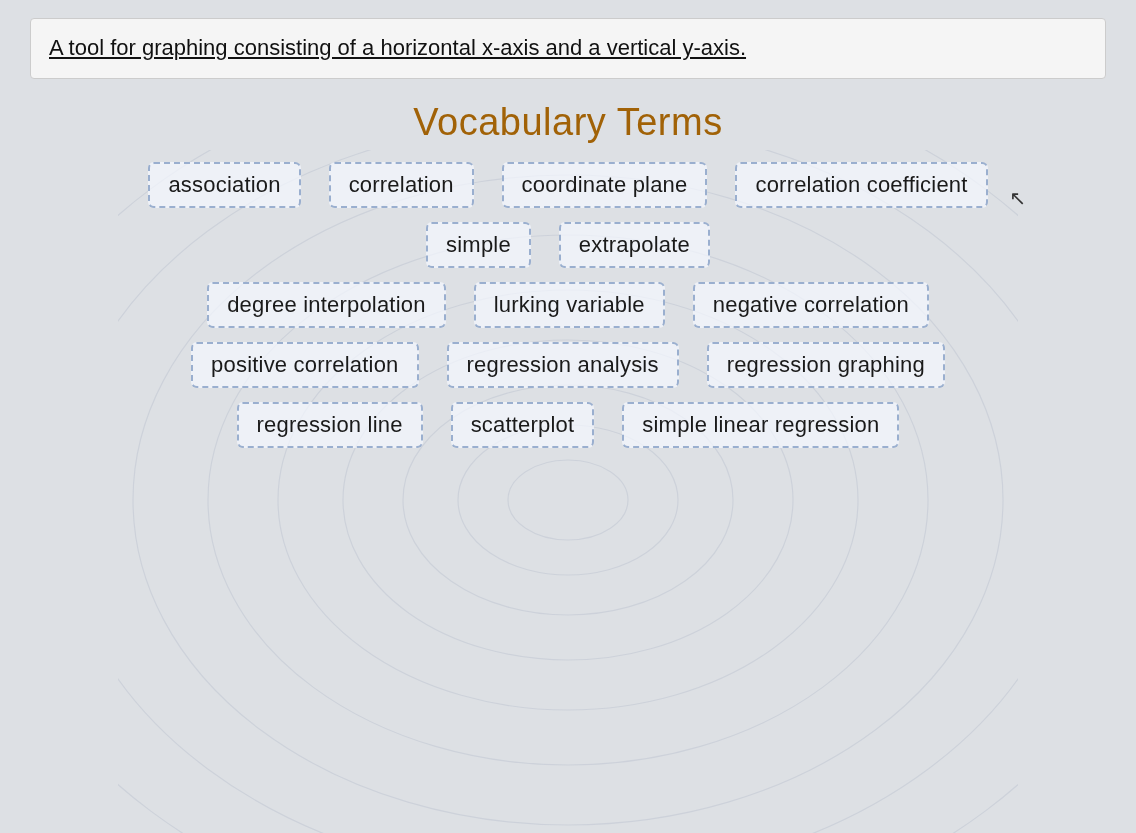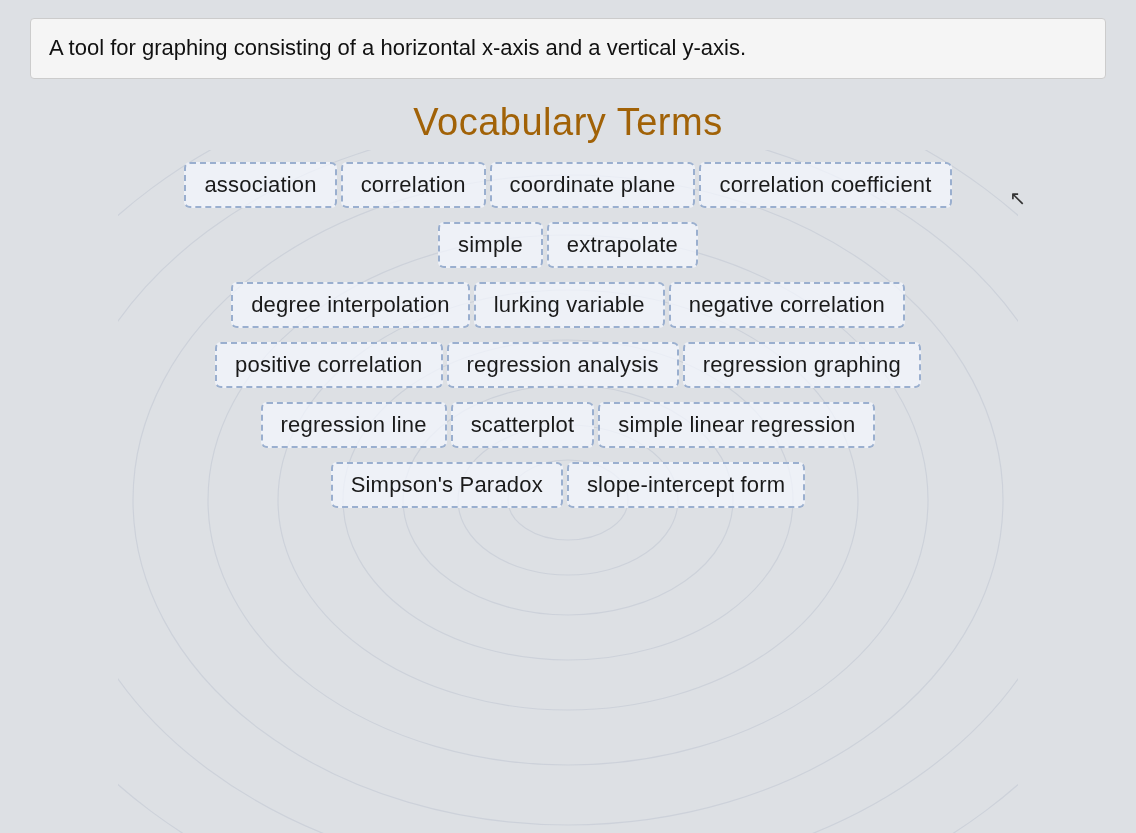--- a/index.html
+++ b/index.html
@@ -38,20 +38,21 @@
     
     .definition-box {
       margin: 18px 30px 10px 30px;
       background: #f5f5f5;
       border: 1.5px solid #ccc;
       border-radius: 4px;
       padding: 14px 0 14px 18px;
       font-size: 22px;
       color: #111;
       line-height: 1.4;
+      text-decoration: underline;
     }
 
     
     .section-title {
       text-align: center;
       font-size: 38px;
       color: #a16207;
       font-weight: 500;
       margin: 22px 0 18px 0;
       letter-spacing: 0.5px;
@@ -64,21 +65,21 @@
       align-items: center;
       gap: 14px;
       padding-bottom: 20px;
     }
 
     .vocab-row {
       display: flex;
       flex-direction: row;
       justify-content: center;
       align-items: center;
-      gap: 4px;
+      gap: 28px;
       flex-wrap: nowrap;
     }
 
     .vocab-term {
       border: 2px dashed #9aafcf;
       border-radius: 6px;
       padding: 8px 18px;
       background: rgba(245,248,255,0.7);
       color: #1a1a1a;
       font-size: 22px;
@@ -150,18 +151,14 @@
       <div class="vocab-row">
         <div class="vocab-term">positive correlation</div>
         <div class="vocab-term">regression analysis</div>
         <div class="vocab-term">regression graphing</div>
       </div>
       <div class="vocab-row">
         <div class="vocab-term">regression line</div>
         <div class="vocab-term">scatterplot</div>
         <div class="vocab-term">simple linear regression</div>
       </div>
-      <div class="vocab-row">
-        <div class="vocab-term">Simpson's Paradox</div>
-        <div class="vocab-term">slope-intercept form</div>
-      </div>
     </div>
 </div>
 
 </body></html>

